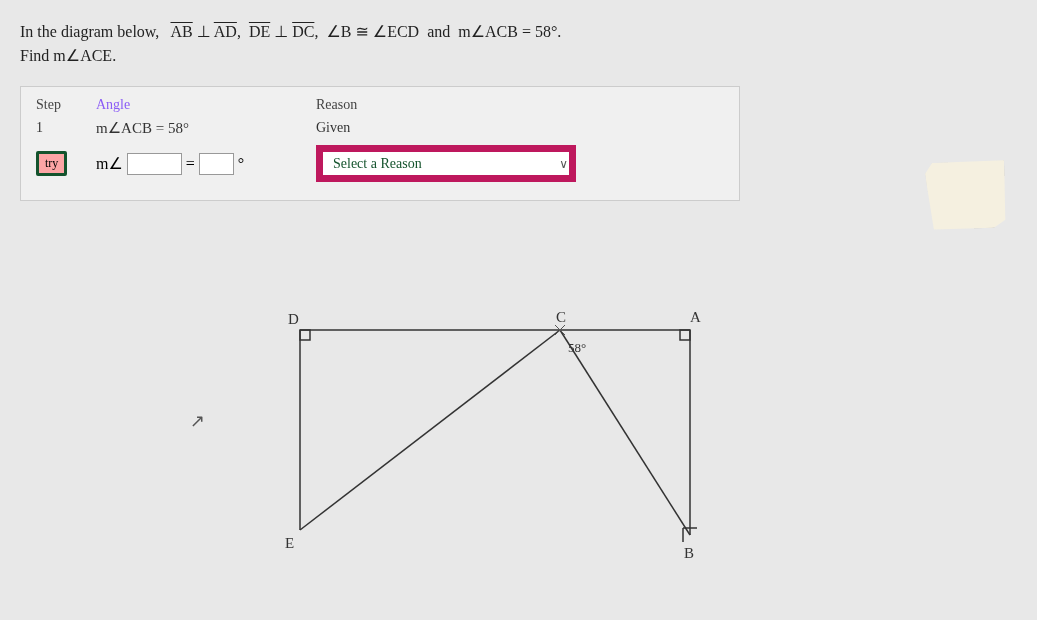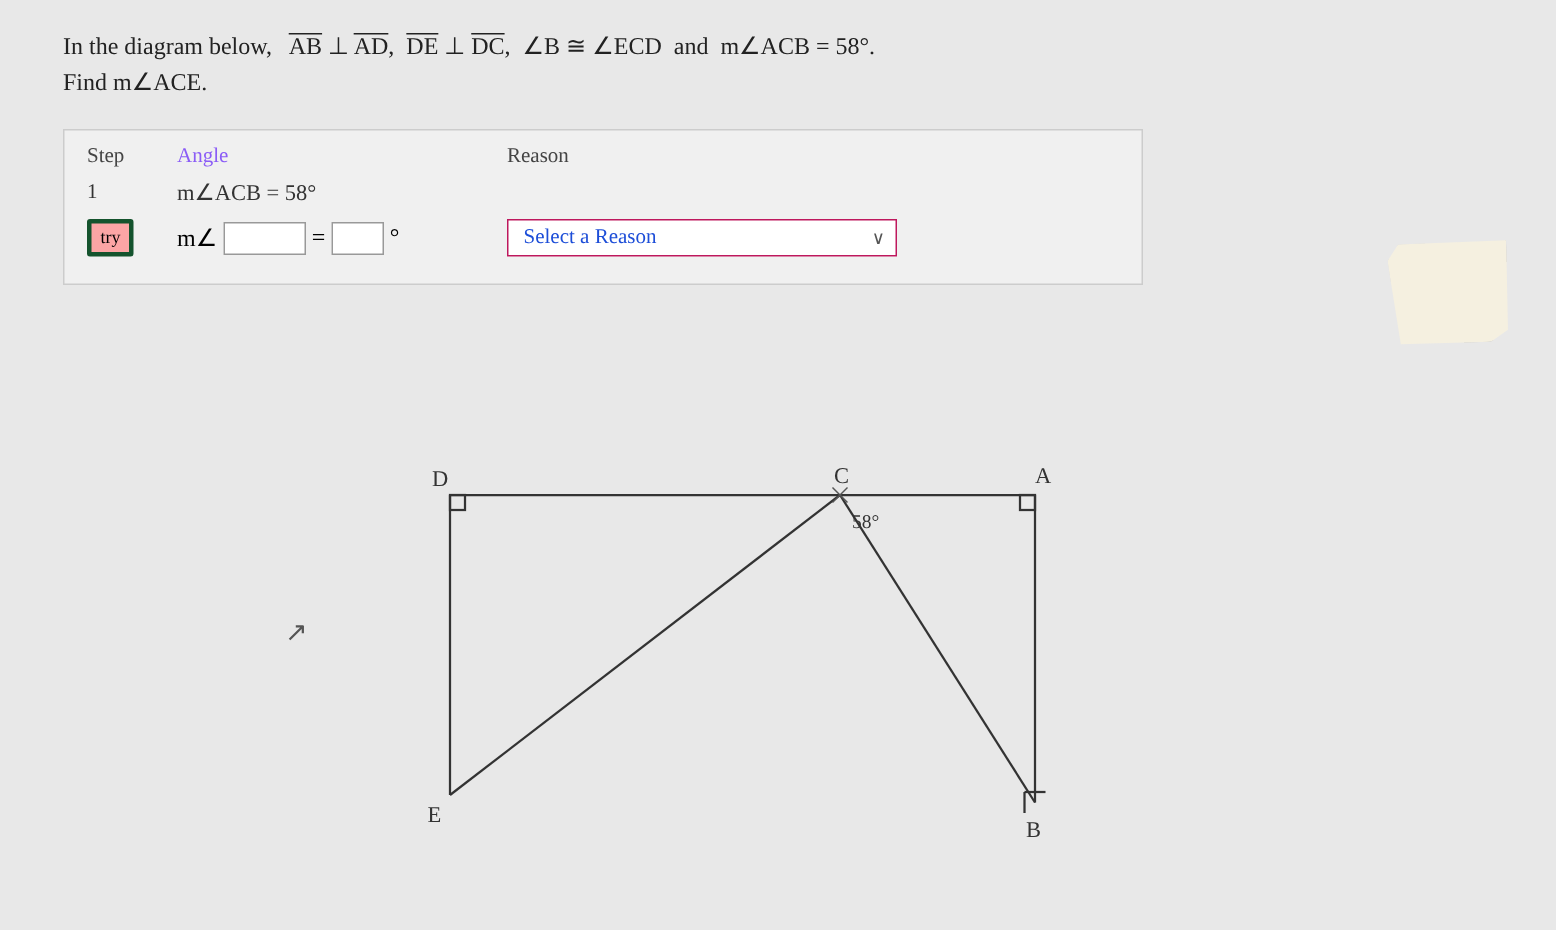--- a/index.html
+++ b/index.html
@@ -10,21 +10,21 @@
       background: #d0d0d0;
       font-family: Georgia, 'Times New Roman', serif;
       overflow: hidden;
       position: relative;
     }
 
     .main-content {
       background: #e8e8e8;
       width: 100%;
       height: 100%;
-      padding: 20px 42px;
+      padding: 20px 20px;
       position: relative;
     }
 
     .problem-statement {
       font-size: 16px;
       line-height: 1.5;
       color: #222;
       margin-bottom: 18px;
     }
 
@@ -90,30 +90,30 @@
     .degree-input {
       border: 1px solid #999;
       background: white;
       width: 35px;
       height: 22px;
       font-size: 13px;
       padding: 0 3px;
     }
 
     .select-reason {
-      border: 1px solid #be185d;
+      border: 7px solid #be185d;
       background: white;
       padding: 4px 28px 4px 10px;
       font-size: 14px;
       font-family: Georgia, serif;
       appearance: none;
       -webkit-appearance: none;
       width: 260px;
       cursor: pointer;
-      color: #1d4ed8;
+      color: #14532d;
       position: relative;
     }
 
     .select-wrapper {
       position: relative;
       display: inline-block;
     }
 
     .select-wrapper::after {
       content: '∨';
@@ -181,20 +181,21 @@
     <div class="table-header">
       <div class="col-step">Step</div>
       <div class="col-angle">Angle</div>
       <div class="col-reason">Reason</div>
     </div>
 
     
     <div class="table-row">
       <div class="step-num">1</div>
       <div class="angle-cell">m∠ACB = 58°</div>
+      <div class="reason-cell">Given</div>
     </div>
 
     
     <div class="table-row">
       <div class="step-num">
         <button class="try-btn">try</button>
       </div>
       <div class="row2-angle">
         <span>m∠</span>
         <input class="angle-input" type="text" value="" style="">

